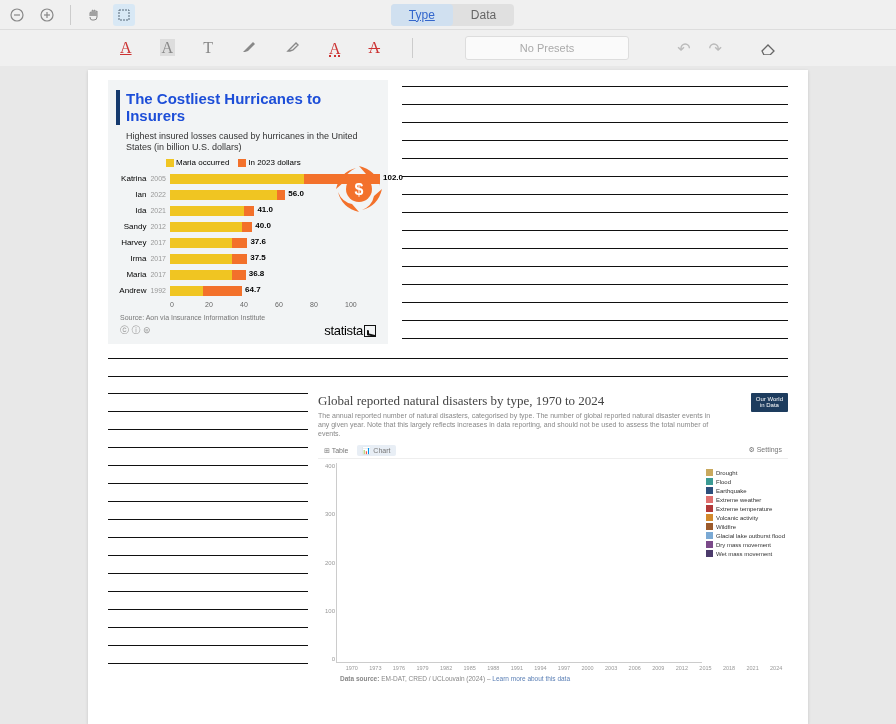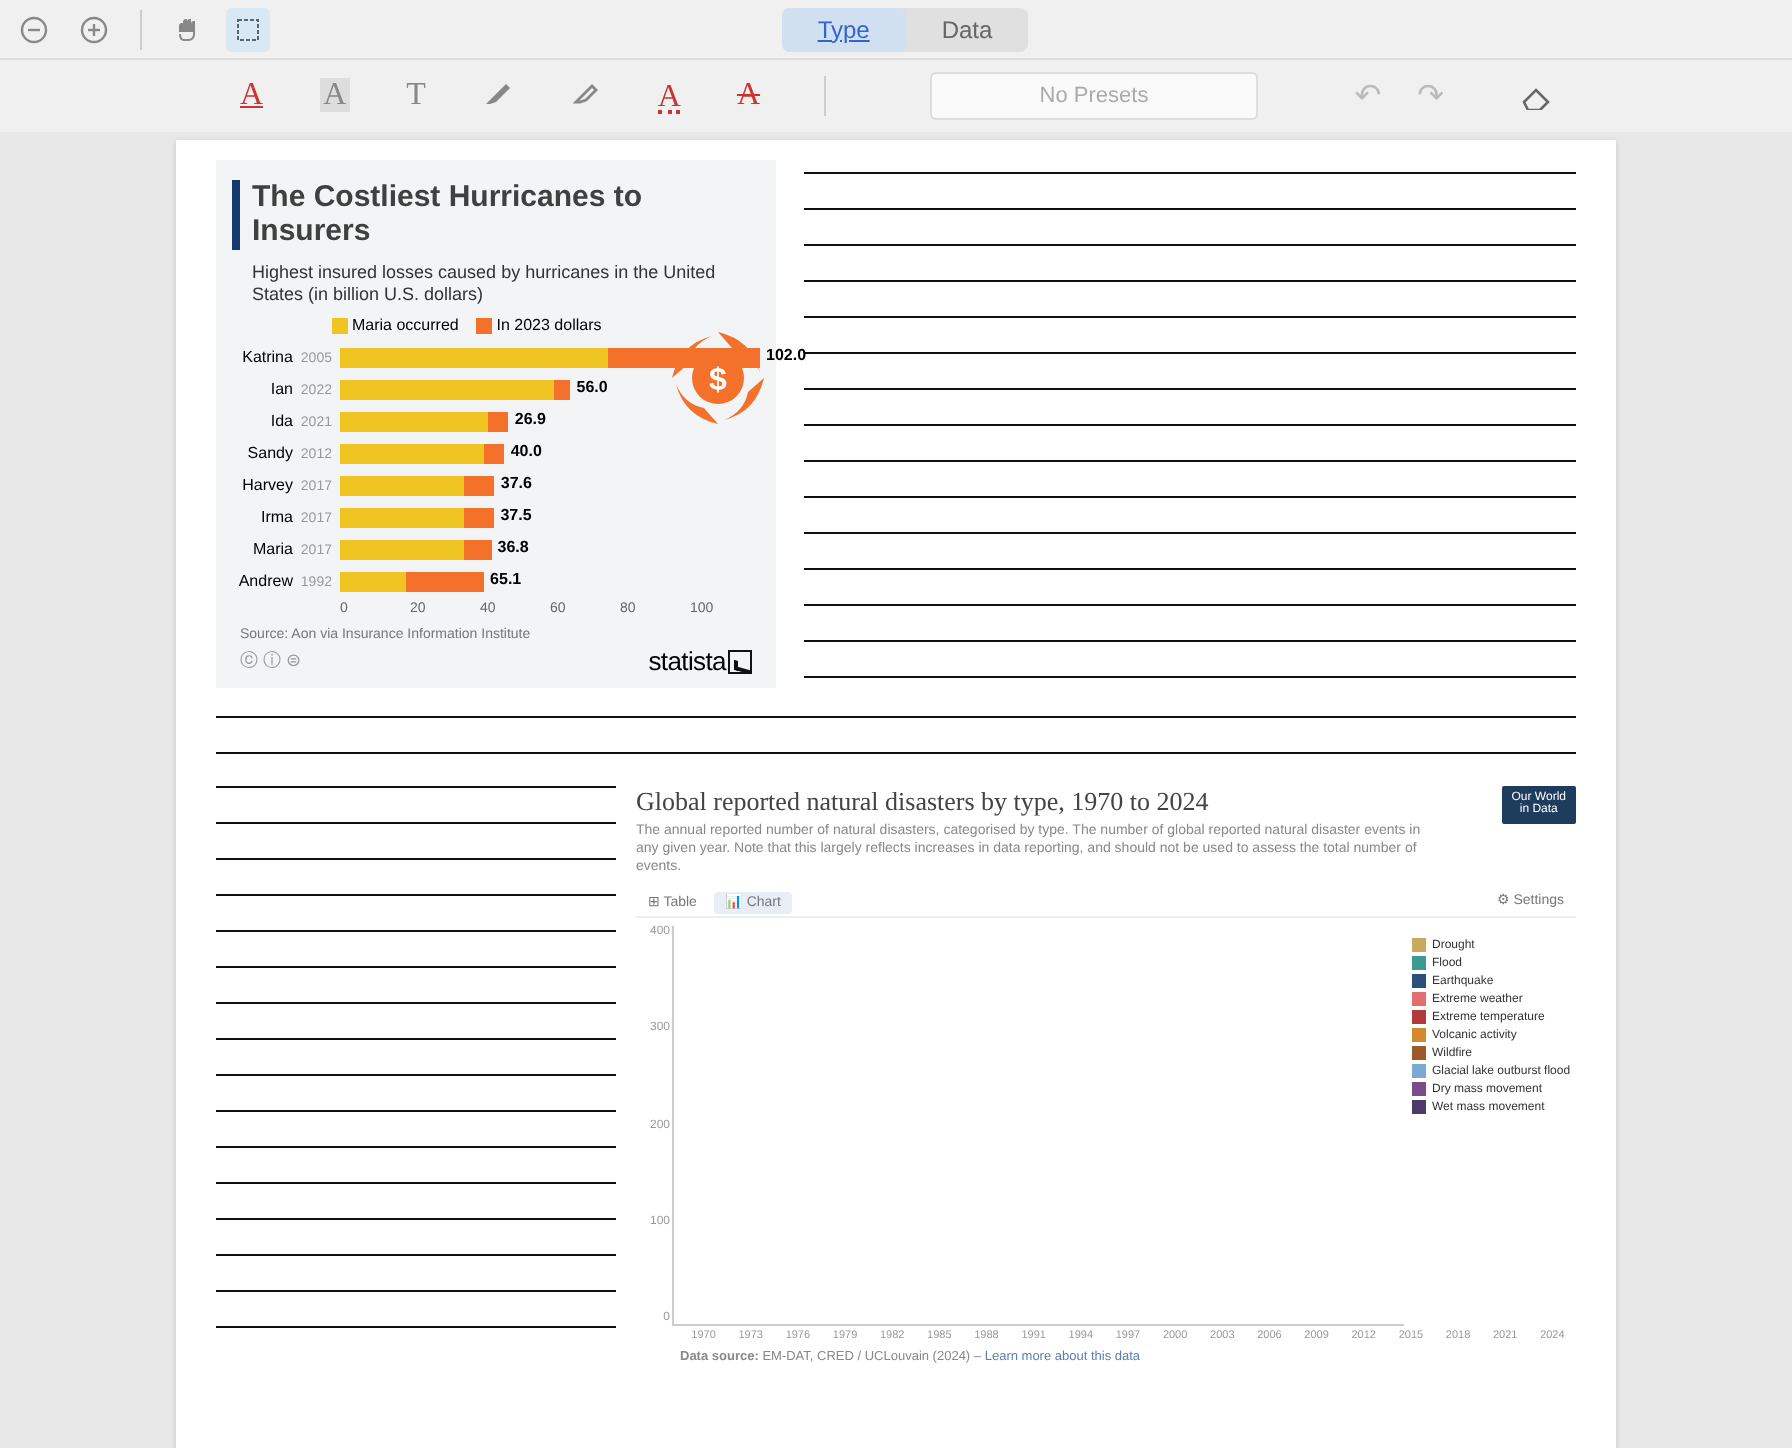--- a/index.html
+++ b/index.html
@@ -26,21 +26,21 @@
 
   
   .rules { display:flex; flex-direction:column; gap: 17px; }
   .rules hr { border:none; border-top: 1px solid #111; }
 
   .top-row { display:flex; gap: 14px; align-items:flex-start; }
   .top-right-rules { flex:1; padding-top:6px; }
 
   
   .statista { width: 280px; background: #f2f4f5; padding: 10px 8px 4px; position:relative; font-size:10px; }
-  .st-title { font-weight:bold; font-size:15px; color:#404040; border-left:4px solid #163a6e; padding-left:6px; line-height:1.15; }
+  .st-title { font-weight:bold; font-size:15px; color:#1d4ed8; border-left:4px solid #163a6e; padding-left:6px; line-height:1.15; }
   .st-sub { font-size:9px; color:#333; margin:6px 0 4px 10px; line-height:1.3; }
   .st-legend { font-size:8px; margin-left:50px; }
   .lg-sw { display:inline-block; width:8px; height:8px; vertical-align:middle; margin-right:2px;}
   .st-bars { margin-top:4px; position:relative; }
   .st-row { display:flex; align-items:center; height:16px; }
   .st-lbl { width:54px; text-align:right; font-size:8px; padding-right:4px;}
   .st-lbl .yr { color:#999; font-size:7px; margin-left:2px;}
   .st-bararea { flex:1; position:relative; height:10px; }
   .st-bar { position:absolute; height:10px; top:0; left:0; }
   .st-val { position:absolute; left:100%; margin-left:3px; font-size:8px; font-weight:bold; top:-1px; white-space:nowrap;}
@@ -178,21 +178,21 @@
                 <span class="st-val">56.0</span>
               </div>
             </div>
           </div>
           <div class="st-row">
             <div class="st-lbl">Ida<span class="yr"> 2021</span></div>
             <div class="st-bararea">
               <div class="st-bar" style="width:40.19607843137255%;background:#f3712b"></div>
               <div class="st-bar" style="width:35.294117647058826%;background:#f0c522"></div>
               <div class="st-bar" style="width:40.19607843137255%;background:transparent">
-                <span class="st-val">26.9</span>
+                <span class="st-val">41.0</span>
               </div>
             </div>
           </div>
           <div class="st-row">
             <div class="st-lbl">Sandy<span class="yr"> 2012</span></div>
             <div class="st-bararea">
               <div class="st-bar" style="width:39.21568627450981%;background:#f3712b"></div>
               <div class="st-bar" style="width:34.31372549019608%;background:#f0c522"></div>
               <div class="st-bar" style="width:39.21568627450981%;background:transparent">
                 <span class="st-val">40.0</span>
@@ -228,21 +228,21 @@
                 <span class="st-val">36.8</span>
               </div>
             </div>
           </div>
           <div class="st-row">
             <div class="st-lbl">Andrew<span class="yr"> 1992</span></div>
             <div class="st-bararea">
               <div class="st-bar" style="width:34.31372549019608%;background:#f3712b"></div>
               <div class="st-bar" style="width:15.686274509803921%;background:#f0c522"></div>
               <div class="st-bar" style="width:34.31372549019608%;background:transparent">
-                <span class="st-val">65.1</span>
+                <span class="st-val">64.7</span>
               </div>
             </div>
           </div>
         </div>
       <div class="st-axis" id="staxis">
           <span>0</span>
           <span>20</span>
           <span>40</span>
           <span>60</span>
           <span>80</span>

